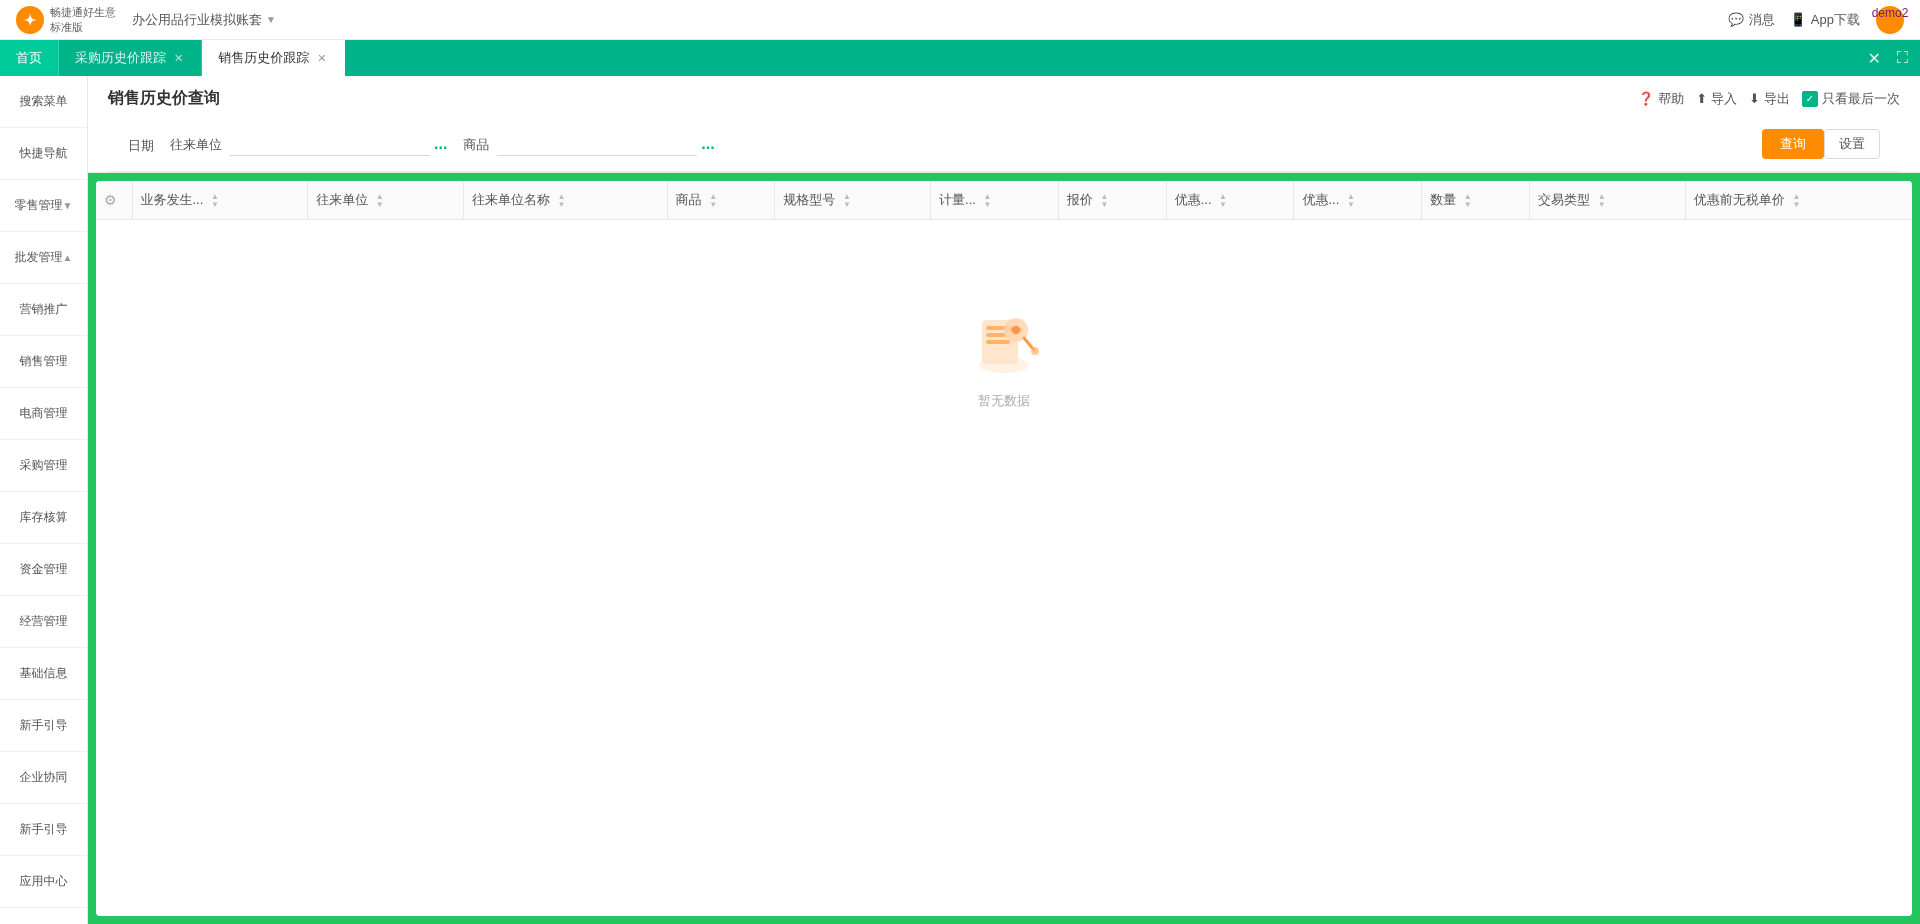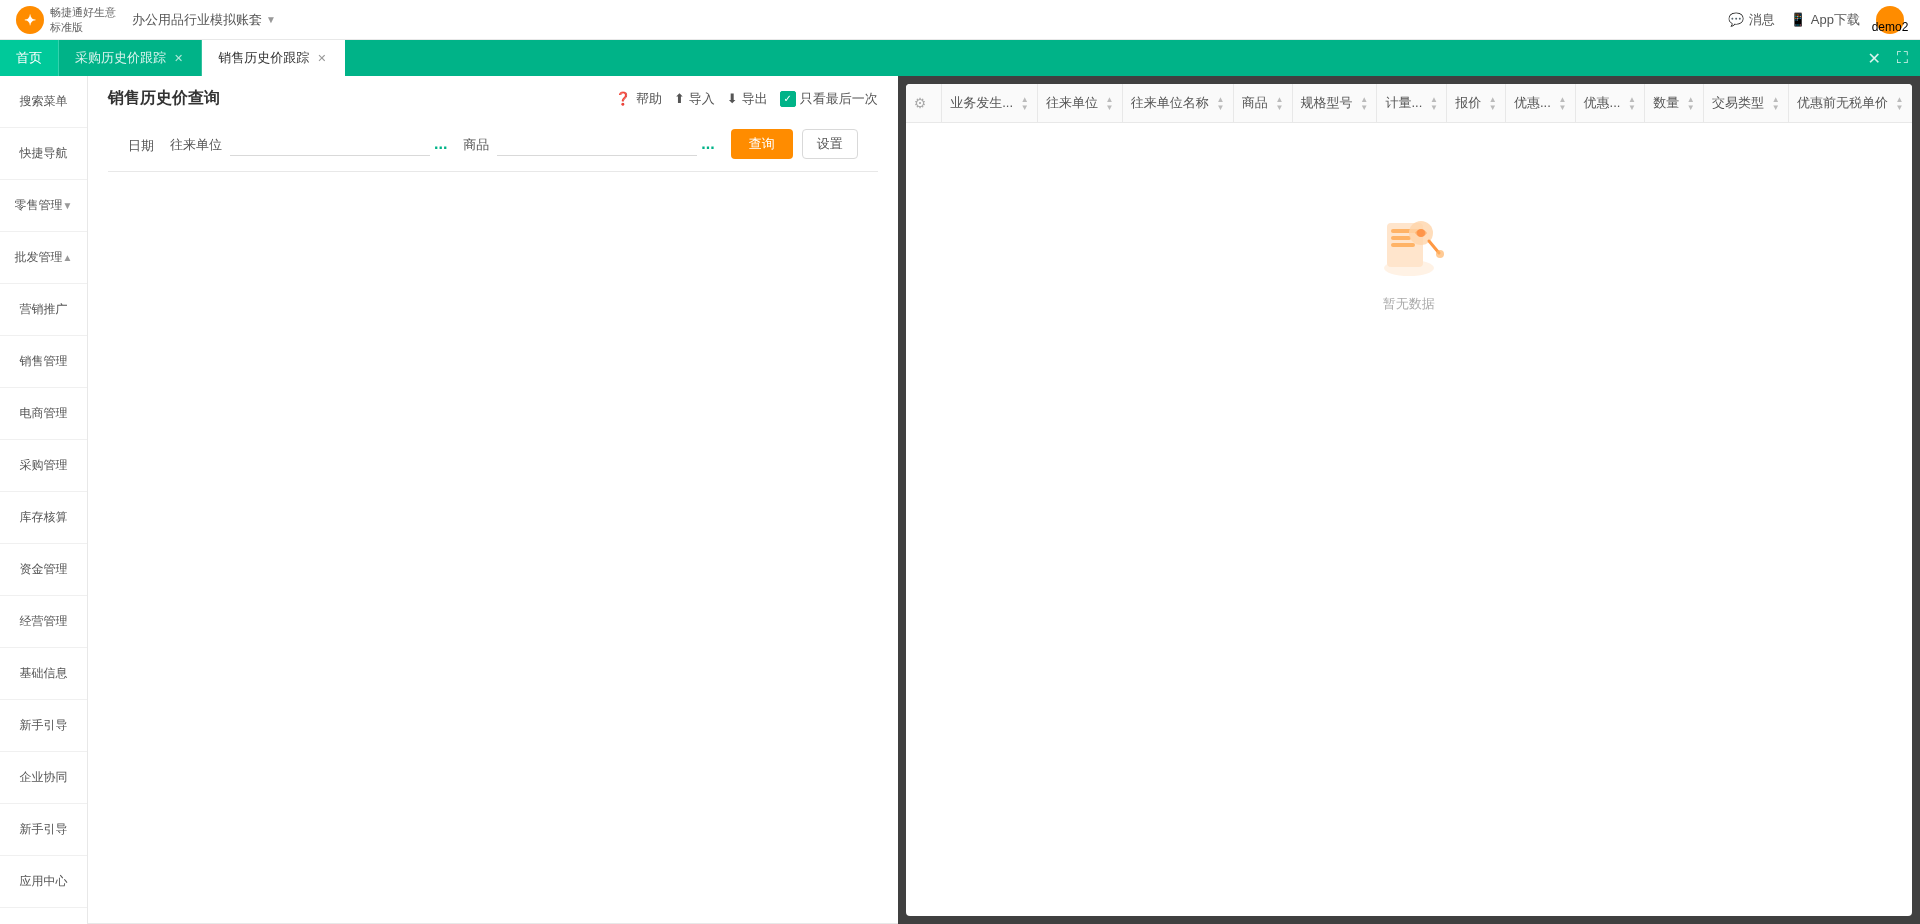--- a/index.html
+++ b/index.html
@@ -67,23 +67,23 @@
       color: #555;
       font-size: 13px;
       cursor: pointer;
     }
     .avatar {
       width: 28px;
       height: 28px;
       border-radius: 50%;
       background: #ff8c00;
       display: flex;
-      align-items: flex-end;
+      align-items: flex-start;
       justify-content: center;
-      color: #000000;
+      color: #701a75;
       font-size: 12px;
     }
 
     
     .tab-bar {
       background: #00b388;
       height: 36px;
       display: flex;
       padding: 0 0;
       flex-shrink: 0;
@@ -169,23 +169,23 @@
     }
     .sidebar-item .item-arrow {
       font-size: 10px;
       color: #999;
     }
 
     
     .content-area {
       flex: 1;
       display: flex;
-      flex-direction: row;
+      flex-direction: column;
       overflow: hidden;
-      background: #404040;
+      background: #22c55e;
     }
 
     
     .page-header {
       background: #fff;
       padding: 12px 20px 0 20px;
       border-bottom: 1px solid #e8e8e8;
       flex-shrink: 0;
     }
     .page-title-row {
@@ -302,21 +302,21 @@
     .filter-dots {
       color: #00b388;
       font-size: 16px;
       cursor: pointer;
       font-weight: bold;
     }
     .filter-actions {
       margin-left: auto;
       display: flex;
       align-items: flex-end;
-      gap: 9px;
+      gap: 0;
     }
     .btn-query {
       background: #ff8c00;
       color: white;
       border: none;
       padding: 6px 18px;
       border-radius: 4px;
       cursor: pointer;
       font-size: 13px;
     }

